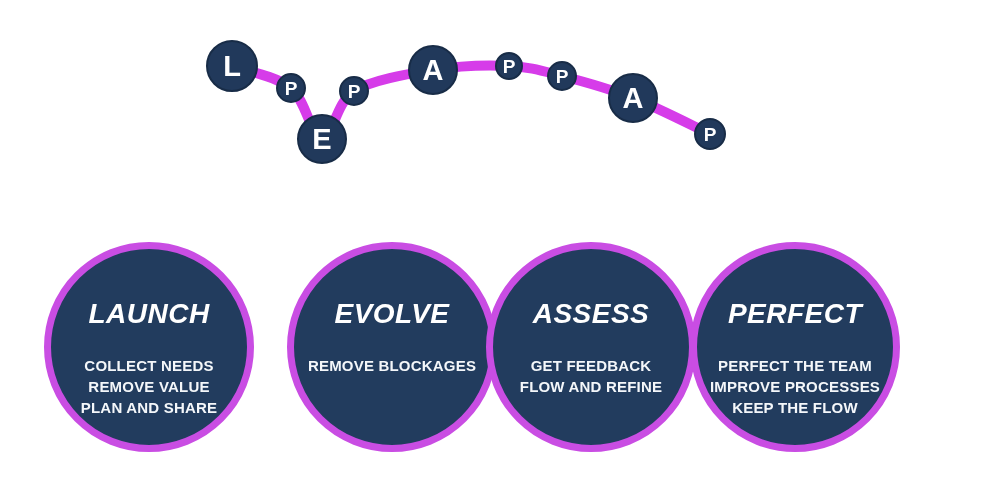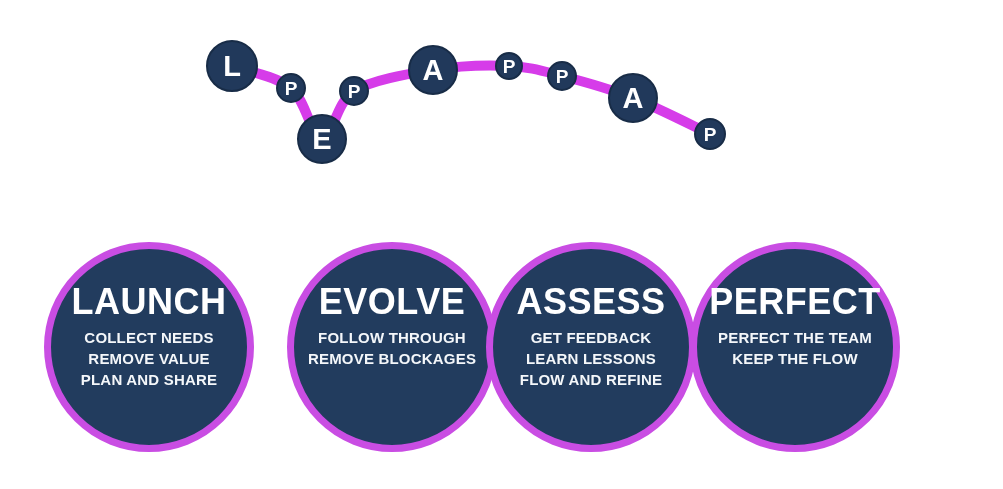--- a/index.html
+++ b/index.html
@@ -25,29 +25,30 @@
     top: 242px;
     width: 196px;
     height: 196px;
     border: 7px solid #C94DE3;
     border-radius: 50%;
     background: #223C5E;
     box-sizing: content-box;
     text-align: center;
   }
   .stage-title {
-    margin-top: 36px;
+    margin-top: 48px;
     line-height: 34px;
-    font-size: 36px;
+    font-size: 28px;
     font-weight: bold;
     color: #ffffff;
     letter-spacing: 0.5px;
+    font-style: italic;
   }
   .stage-lines {
-    margin-top: 8px;
+    margin-top: 24px;
   }
   .stage-line {
     line-height: 21px;
     font-size: 15px;
     font-weight: bold;
     color: #F4F7FA;
     letter-spacing: 0.2px;
   }
   .stage-1 { left: 44px;  }
   .stage-2 { left: 287px; }
@@ -104,35 +105,34 @@
     <div class="stage-lines">
       <div class="stage-line">COLLECT NEEDS</div>
       <div class="stage-line">REMOVE VALUE</div>
       <div class="stage-line">PLAN AND SHARE</div>
     </div>
   </div>
 
   <div class="stage stage-2">
     <div class="stage-title">EVOLVE</div>
     <div class="stage-lines">
-      <div class="stage-line">FOLLOW THROUGH</div>
       <div class="stage-line">REMOVE BLOCKAGES</div>
     </div>
   </div>
 
   <div class="stage stage-3">
     <div class="stage-title">ASSESS</div>
     <div class="stage-lines">
       <div class="stage-line">GET FEEDBACK</div>
-      <div class="stage-line">LEARN LESSONS</div>
       <div class="stage-line">FLOW AND REFINE</div>
     </div>
   </div>
 
   <div class="stage stage-4">
     <div class="stage-title">PERFECT</div>
     <div class="stage-lines">
       <div class="stage-line">PERFECT THE TEAM</div>
+      <div class="stage-line">IMPROVE PROCESSES</div>
       <div class="stage-line">KEEP THE FLOW</div>
     </div>
   </div>
 
 </div>
 
 </body></html>

